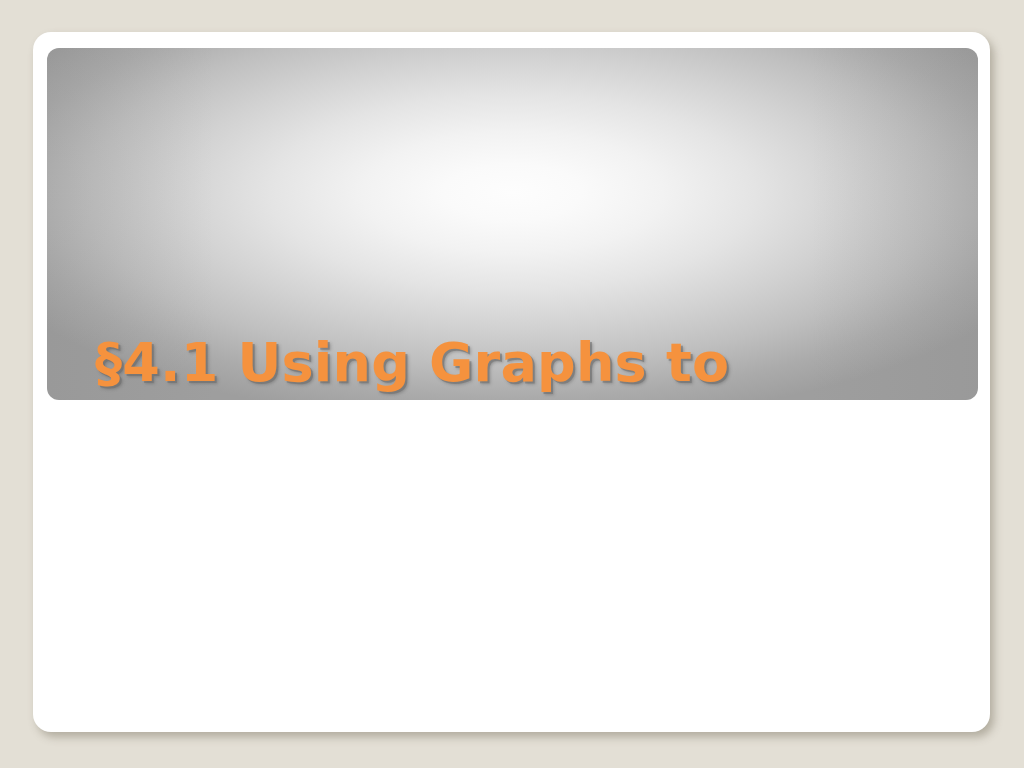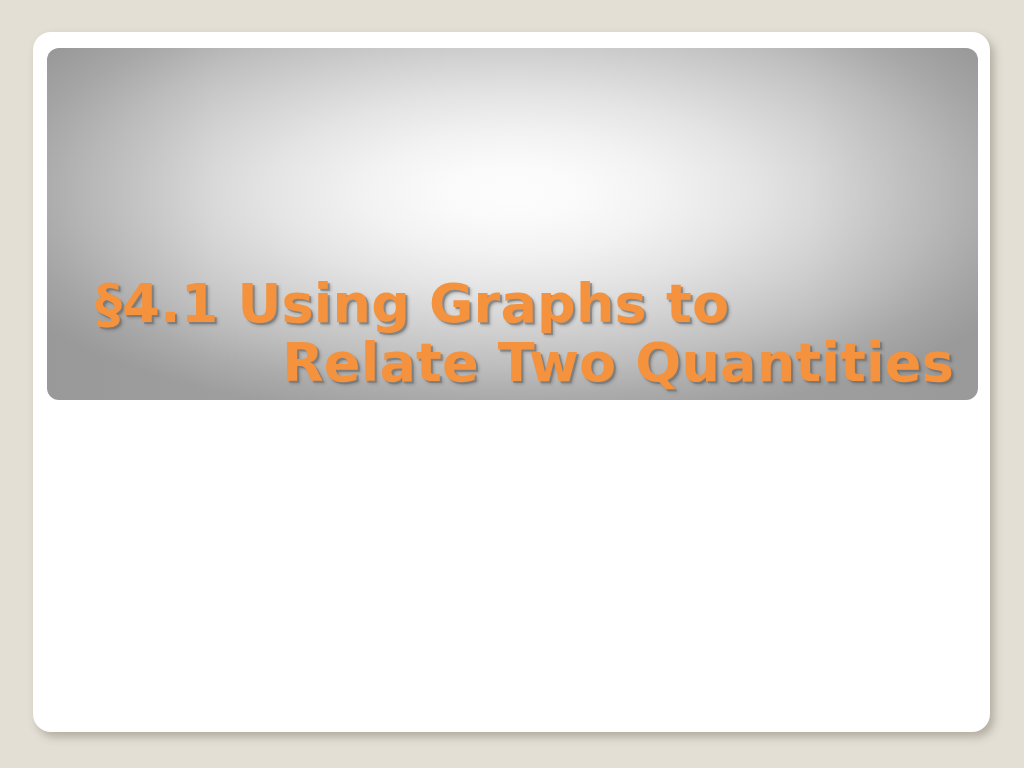--- a/index.html
+++ b/index.html
@@ -115,20 +115,19 @@
 
 <div id="slide-root">
 
   <div id="slide-card">
 
     <div id="title-banner">
       <div id="banner-vignette"></div>
 
       <div id="title-block">
         <div class="title-line" id="title-line-1">§4.1 Using Graphs to</div>
-        <div class="title-line" id="title-line-2">Relate Two Quantities</div>
       </div>
     </div>
 
     <div id="slide-body"></div>
 
   </div>
 </div>
 
 </body></html>

